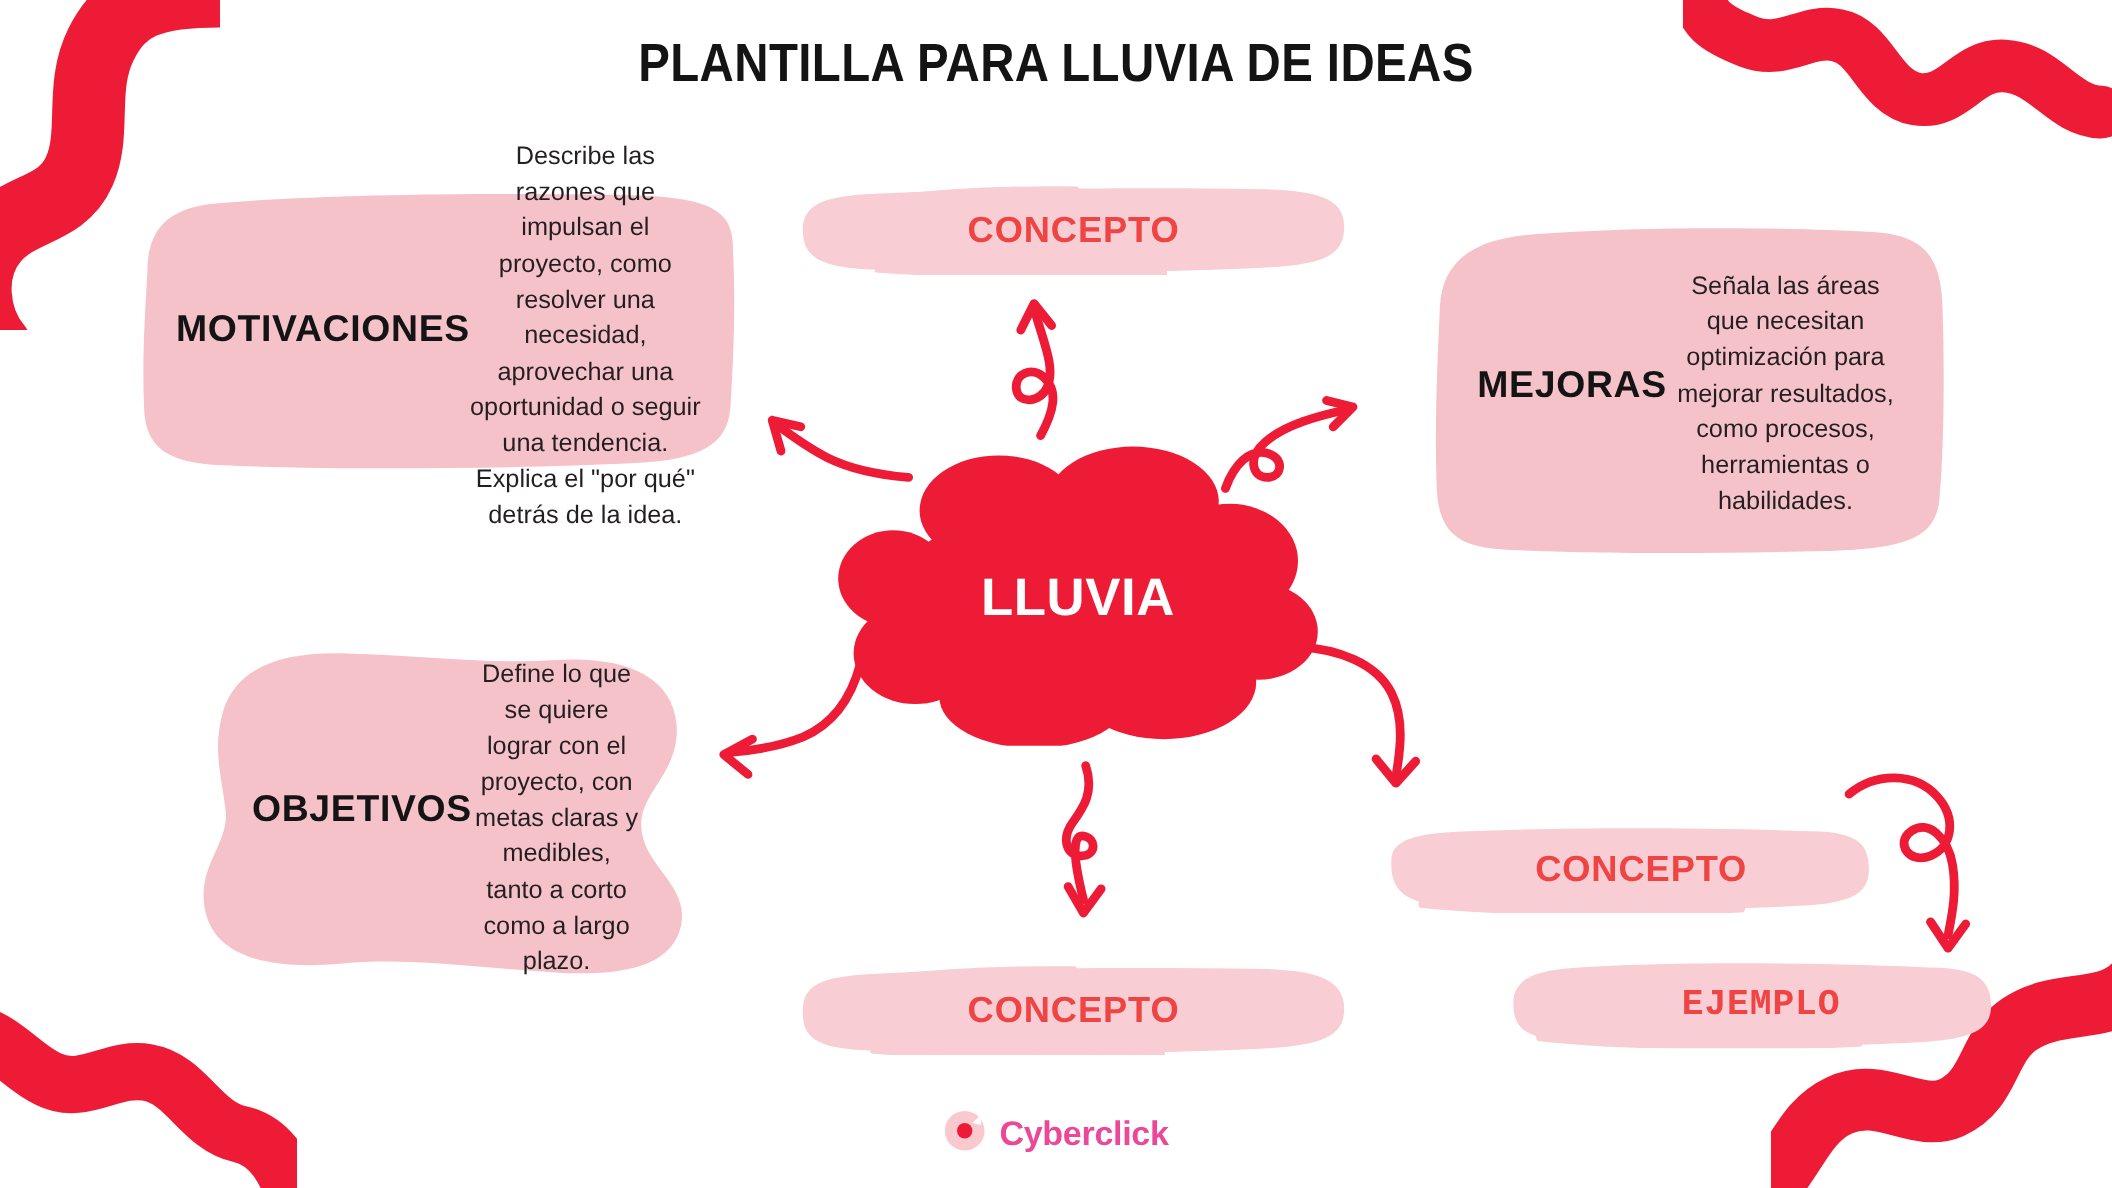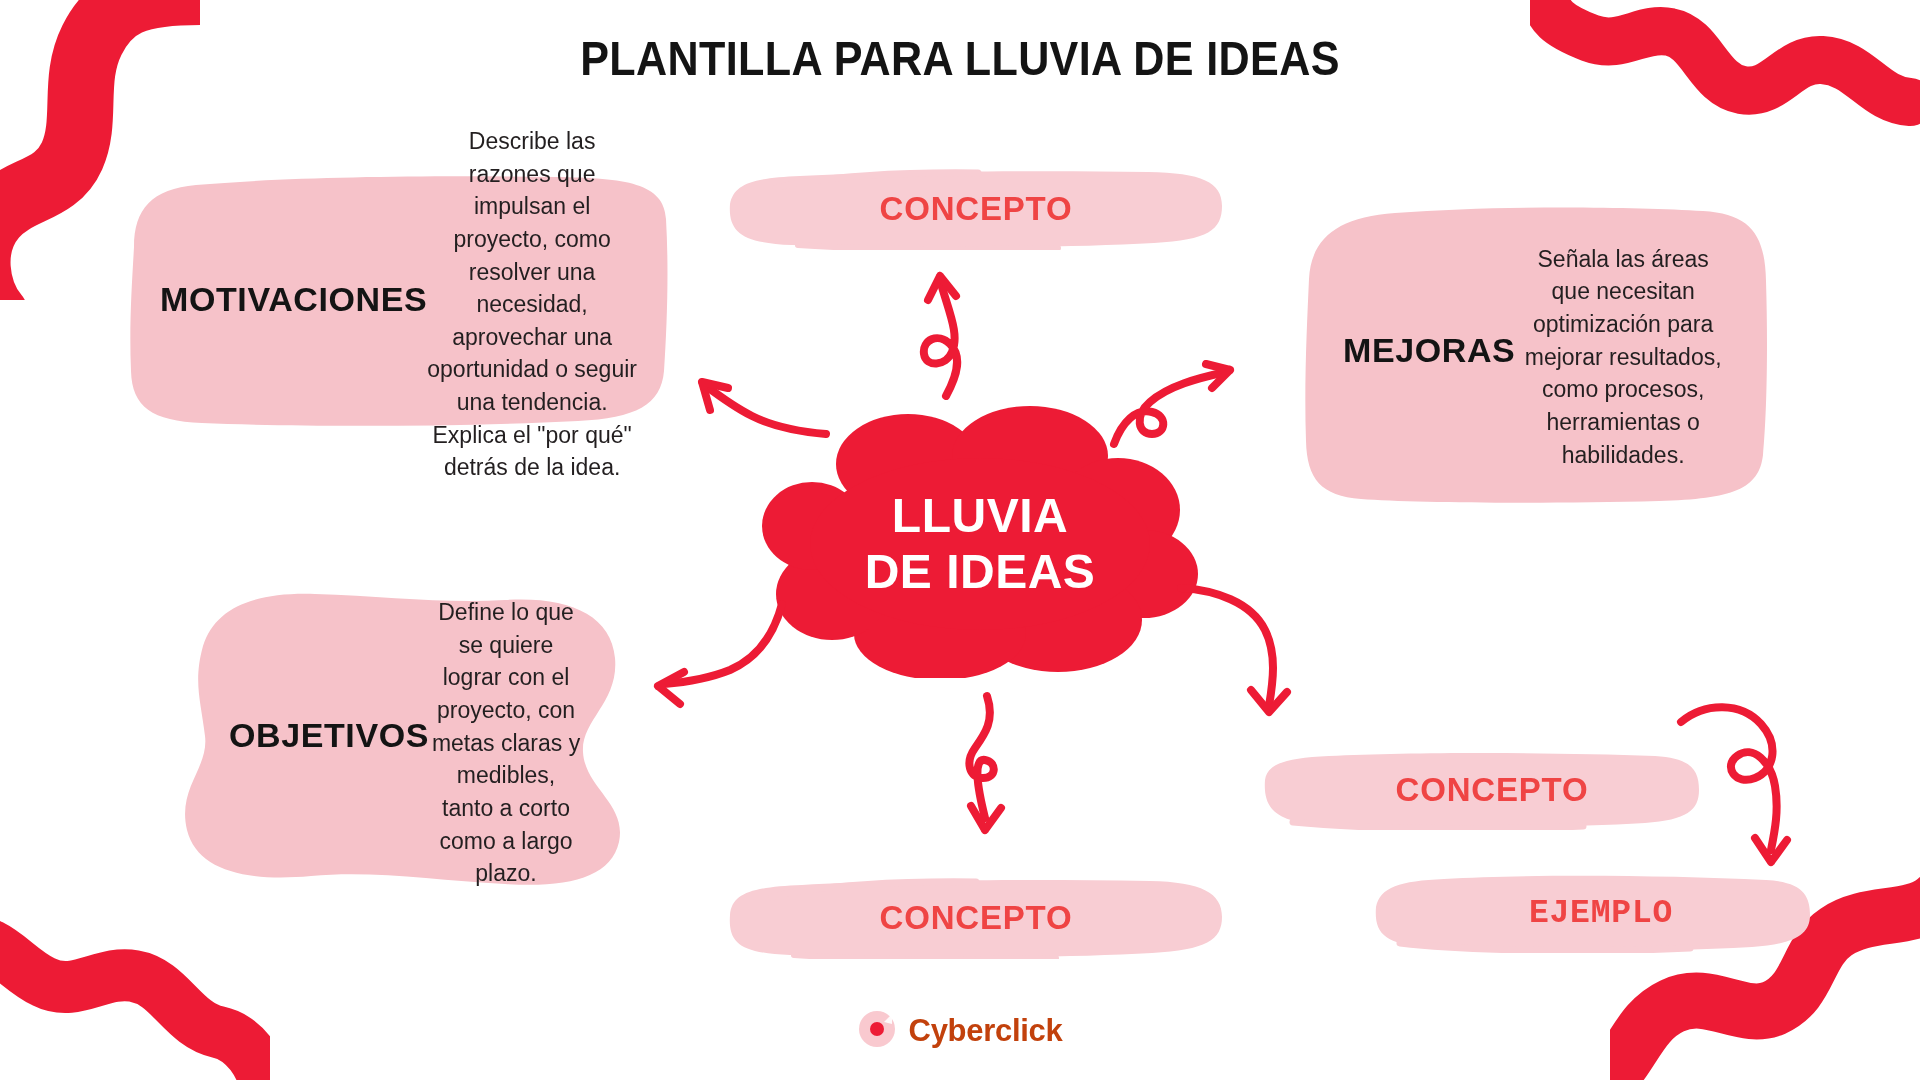--- a/index.html
+++ b/index.html
@@ -175,21 +175,21 @@
     width: 1920px;
     display: flex;
     align-items: center;
     justify-content: center;
     gap: 13px;
   }
   #footer-logo .logo-word {
     font-weight: 700;
     font-size: 31px;
     letter-spacing: -0.3px;
-    color: #c2410c;
+    color: #ec4899;
   }
 </style>
 </head>
 <body>
 
 <div id="stage">
 
   <div class="deco" id="deco-tl">
     <svg width="240" height="330" viewBox="0 0 240 330" fill="none">
       <path d="M240 22 C175 22 150 34 132 70 C112 110 128 150 112 186 C96 222 58 218 34 246 C8 276 16 322 36 346" stroke="#ED1B35" stroke-width="66" stroke-linecap="round" fill="none"></path>
@@ -314,21 +314,20 @@
           <ellipse cx="300" cy="222" rx="84" ry="52"></ellipse>
           <ellipse cx="182" cy="236" rx="86" ry="46"></ellipse>
           <ellipse cx="74" cy="196" rx="56" ry="46"></ellipse>
           <ellipse cx="54" cy="128" rx="50" ry="44"></ellipse>
           <ellipse cx="222" cy="146" rx="170" ry="86"></ellipse>
         </g>
       </svg>
     </div>
     <div class="cloud-text">
       <span>LLUVIA</span>
-      <span>DE IDEAS</span>
     </div>
   </div>
 
   <div class="arrow" id="arrow-up">
     <svg width="90" height="130" viewBox="0 0 90 130" fill="none">
       <path d="M46 126 C58 104 62 86 50 74 C38 62 22 70 24 84 C26 98 46 96 52 82 C60 64 48 40 40 10" stroke="#ED1B35" stroke-width="8" stroke-linecap="round" fill="none"></path>
       <path d="M40 6 L28 30 M40 6 L56 26" stroke="#ED1B35" stroke-width="8" stroke-linecap="round"></path>
     </svg>
   </div>
 

